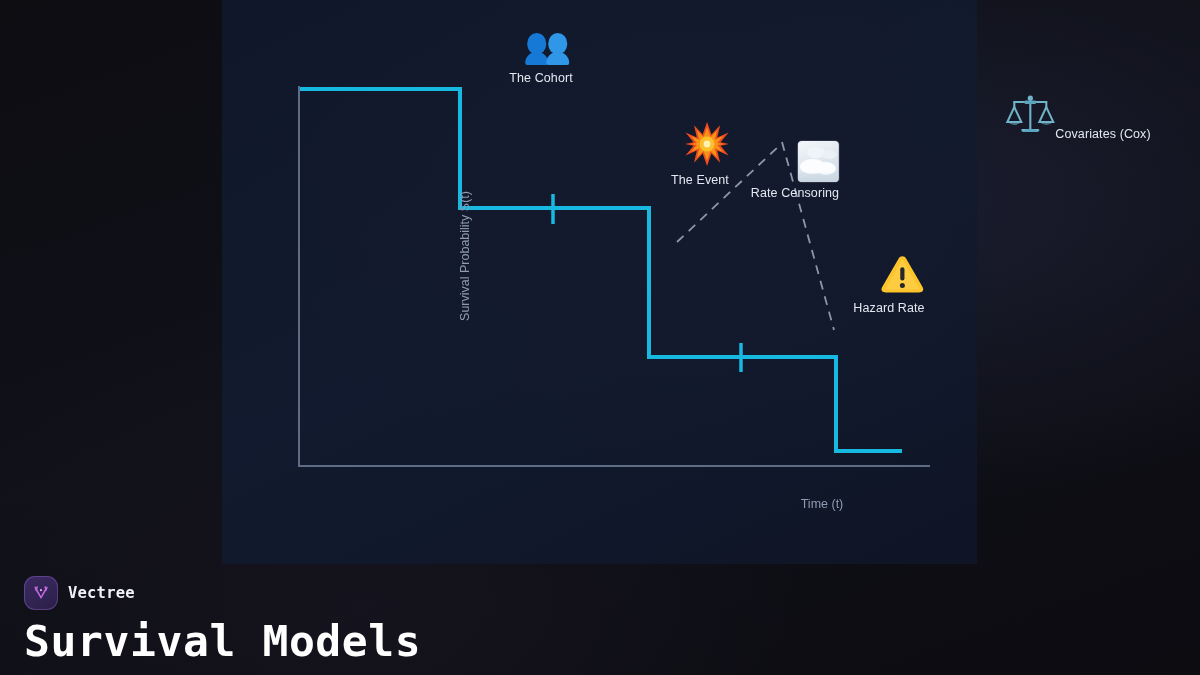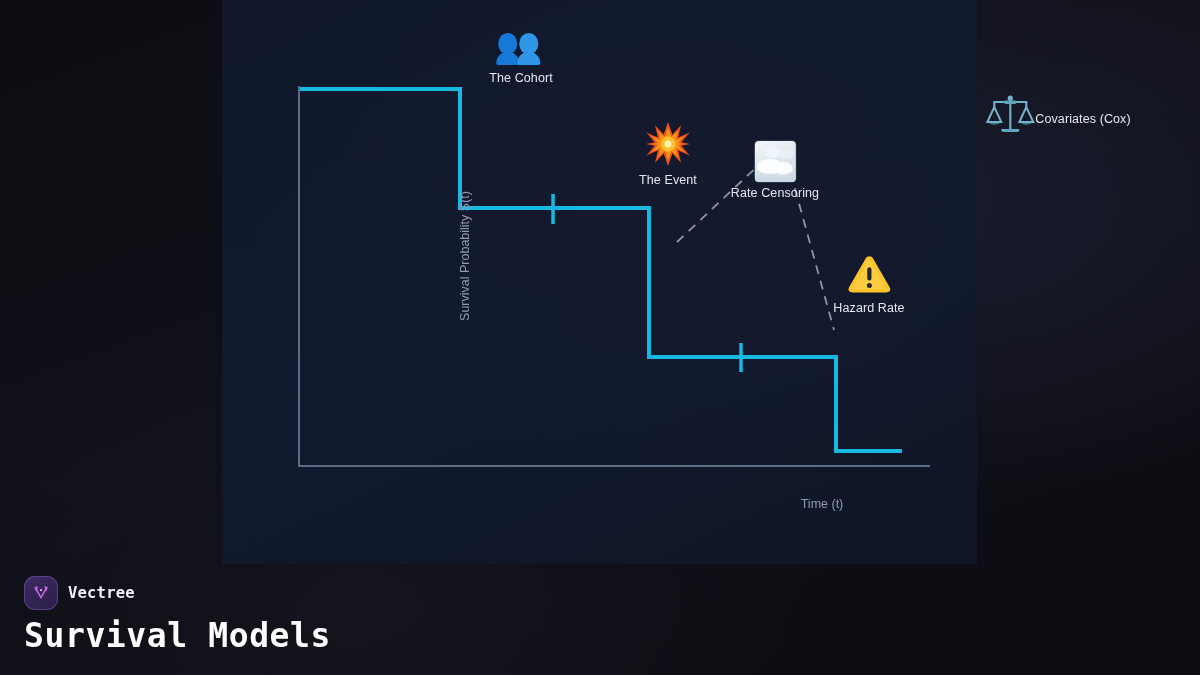--- a/index.html
+++ b/index.html
@@ -25,23 +25,24 @@
     width:755px; height:564px;
     background:
       radial-gradient(ellipse 560px 360px at 62% 36%, #141a2d 0%, rgba(20,26,45,0) 78%),
       linear-gradient(155deg, #10172a 0%, #111a2e 50%, #0f1526 100%);
   }
   #svgroot { position:absolute; left:0; top:0; width:755px; height:564px; display:block; }
 
   
   .node {
     position:absolute;
-    display:flex; flex-direction:column; align-items:center;
+    display:flex; flex-direction:column; align-items:flex-end;
     transform:translateX(-50%);
     pointer-events:auto;
+    margin-left:20px;
   }
   .node .glyph { line-height:1; display:block; }
   .node .caption {
     margin-top:4px;
     font-size:12.5px;
     color:#e3e8f0;
     white-space:nowrap;
     letter-spacing:.1px;
   }
 
@@ -94,21 +95,21 @@
     background:linear-gradient(150deg,#3b2a63 0%,#2a1f47 100%);
     box-shadow:inset 0 0 0 1px rgba(168,120,230,.34);
     display:flex; align-items:center; justify-content:center;
   }
   #brandname {
     color:#f0f2f6; font-size:15.5px; font-weight:700;
     font-family:"DejaVu Sans Mono", monospace; letter-spacing:.2px;
   }
   #pagetitle {
     position:absolute; left:24px; top:52px;
-    color:#ffffff; font-size:33px; font-weight:700;
+    color:#ffffff; font-size:43px; font-weight:700;
     font-family:"DejaVu Sans Mono", monospace; letter-spacing:.6px;
   }
 </style>
 </head>
 <body>
 
 <div id="stage">
 
   <div id="panel">
 
@@ -136,21 +137,21 @@
     <div class="node" style="left:299px; top:33px;">
       <span class="glyph busts">
         <i class="head h1"></i>
           <i class="body b1"></i>
         <i class="head h2"></i>
           <i class="body b2"></i>
       </span>
       <span class="caption">The Cohort</span>
     </div>
 
-    <div class="node" style="left:446px; top:122px;">
+    <div class="node" style="left:458px; top:122px;">
       <span class="glyph">
         <svg class="boom" viewBox="0 0 44 44">
           <polygon points="22,0 26.4,12.5 35,3.2 32.2,15.6 43.6,10.5 35.4,20.2 44,22 35.4,23.8 43.6,33.5
                            32.2,28.4 35,40.8 26.4,31.5 22,44 17.6,31.5 9,40.8 11.8,28.4 0.4,33.5 8.6,23.8
                            0,22 8.6,20.2 0.4,10.5 11.8,15.6 9,3.2 17.6,12.5" fill="#ef4c1e"></polygon>
           <polygon points="22,5.5 25.5,15 32,8.3 29.8,17.8 38.2,14 32.2,21 38.5,22 32.2,23 38.2,30
                            29.8,26.2 32,35.7 25.5,29 22,38.5 18.5,29 12,35.7 14.2,26.2 5.8,30 11.8,23
                            5.5,22 11.8,21 5.8,14 14.2,17.8 12,8.3 18.5,15" fill="#f79417"></polygon>
           <circle cx="22" cy="22" r="7.4" fill="#fbc02d"></circle>
           <circle cx="22" cy="22" r="3.4" fill="#fff2b0"></circle>

